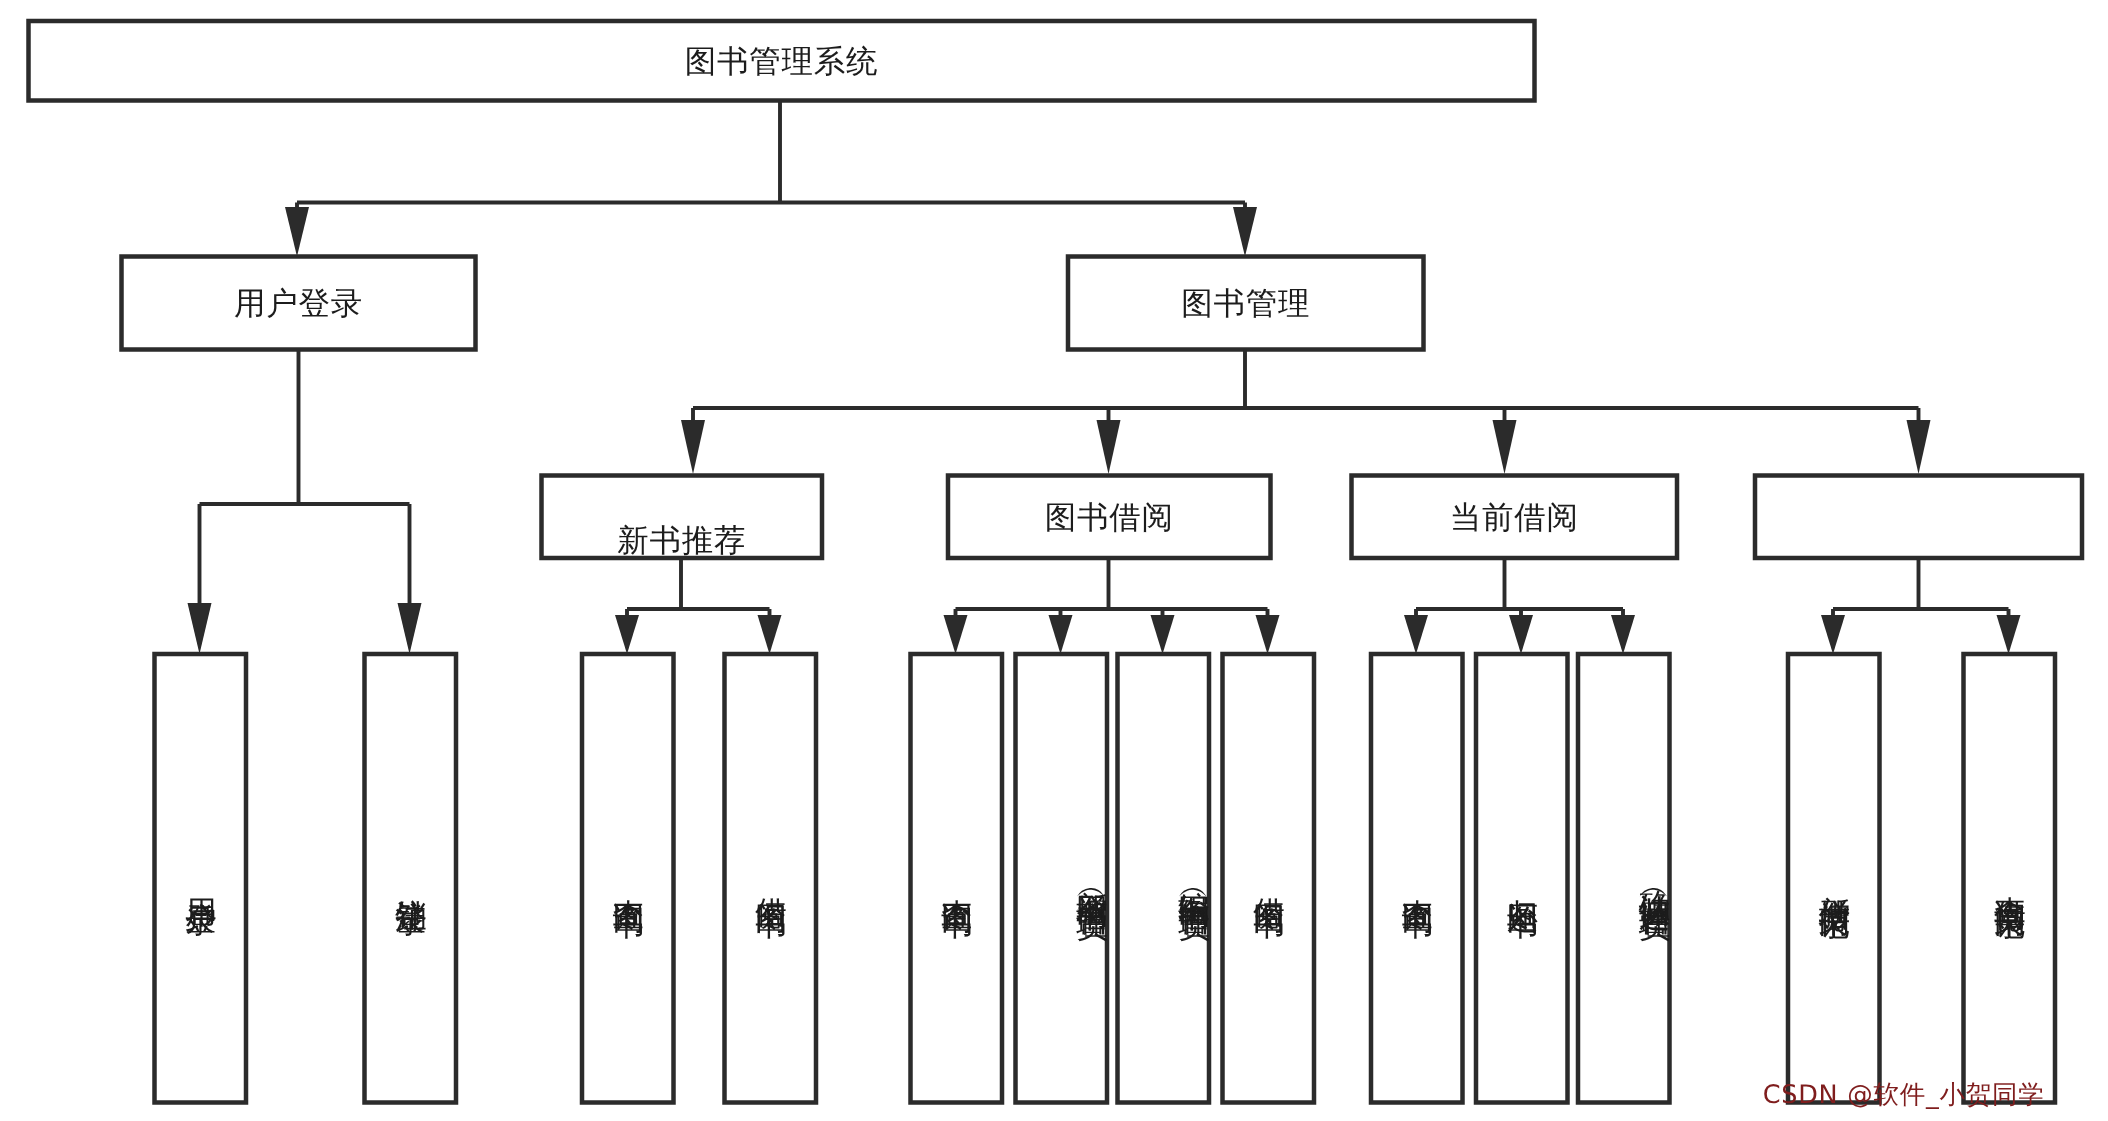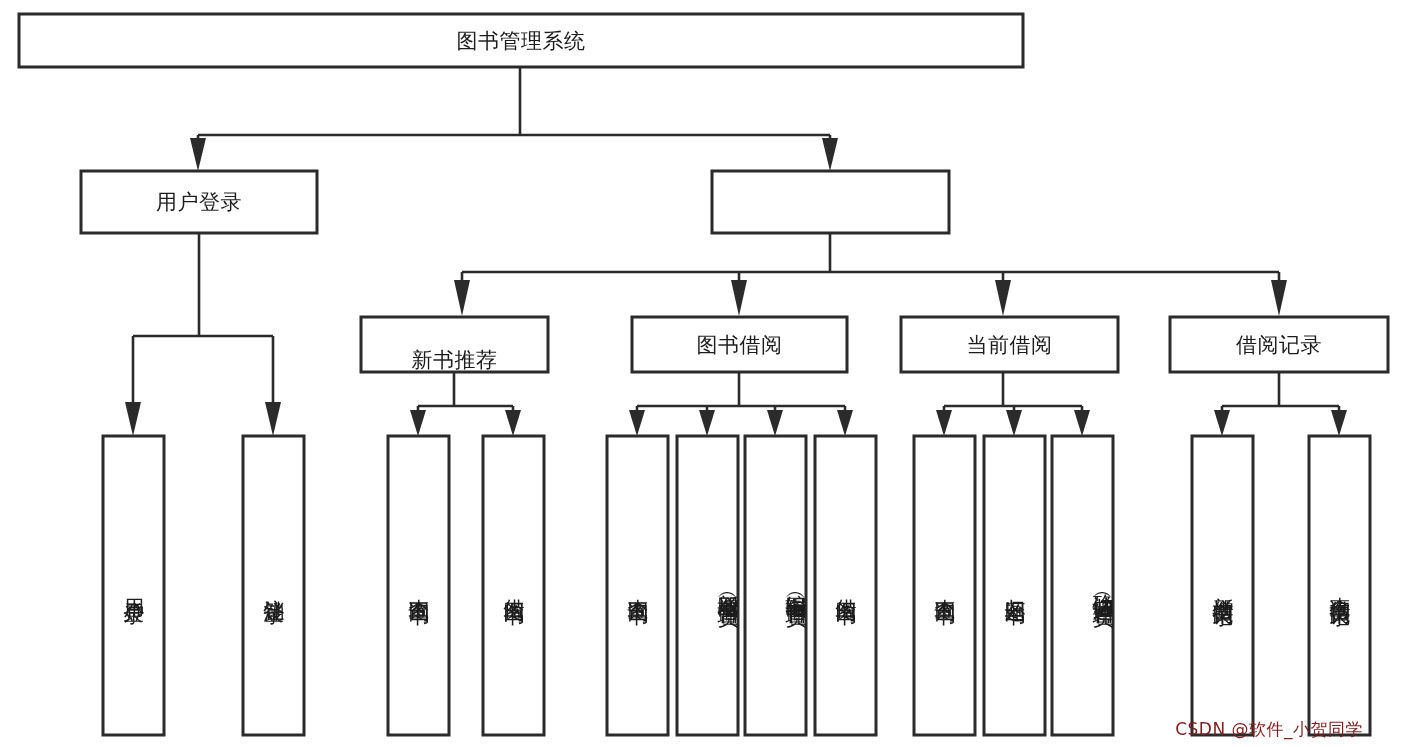--- a/index.html
+++ b/index.html
@@ -169,25 +169,25 @@
     <rect class="node-box" x="1052" y="436" width="61" height="299"></rect>
 
     <rect class="node-box" x="1192" y="436" width="61" height="299"></rect>
     <rect class="node-box" x="1309" y="436" width="61" height="299"></rect>
 
   </svg>
 
   <div class="node-label-h" style="left:19px; top:14px; width:1004px; height:53px;">图书管理系统</div>
 
   <div class="node-label-h" style="left:81px; top:171px; width:236px; height:62px;">用户登录</div>
+  <div class="node-label-h" style="left:712px; top:171px; width:237px; height:62px;">图书管理</div>
 
   <div class="node-label-h" style="left:361px; top:332px; width:187px; height:55px;">新书推荐</div>
   <div class="node-label-h" style="left:632px; top:317px; width:215px; height:55px;">图书借阅</div>
   <div class="node-label-h" style="left:901px; top:317px; width:217px; height:55px;">当前借阅</div>
-  <div class="node-label-h" style="left:1170px; top:317px; width:218px; height:55px;">借阅记录</div>
 
   <div class="node-label-v" style="left:103px; top:436px; width:61px; height:299px;">用户登录</div>
   <div class="node-label-v" style="left:243px; top:436px; width:61px; height:299px;">注销登录</div>
 
   <div class="node-label-v" style="left:388px; top:436px; width:61px; height:299px;">查询图书</div>
   <div class="node-label-v" style="left:483px; top:436px; width:61px; height:299px;">借阅图书</div>
 
   <div class="node-label-v" style="left:607px; top:436px; width:61px; height:299px;">查询图书</div>
   <div class="node-label-v" style="left:677px; top:440px; width:61px; height:291px; align-items:flex-start;">新增图书（管理员）</div>
   <div class="node-label-v" style="left:745px; top:440px; width:61px; height:291px; align-items:flex-start;">编辑图书（管理员）</div>

